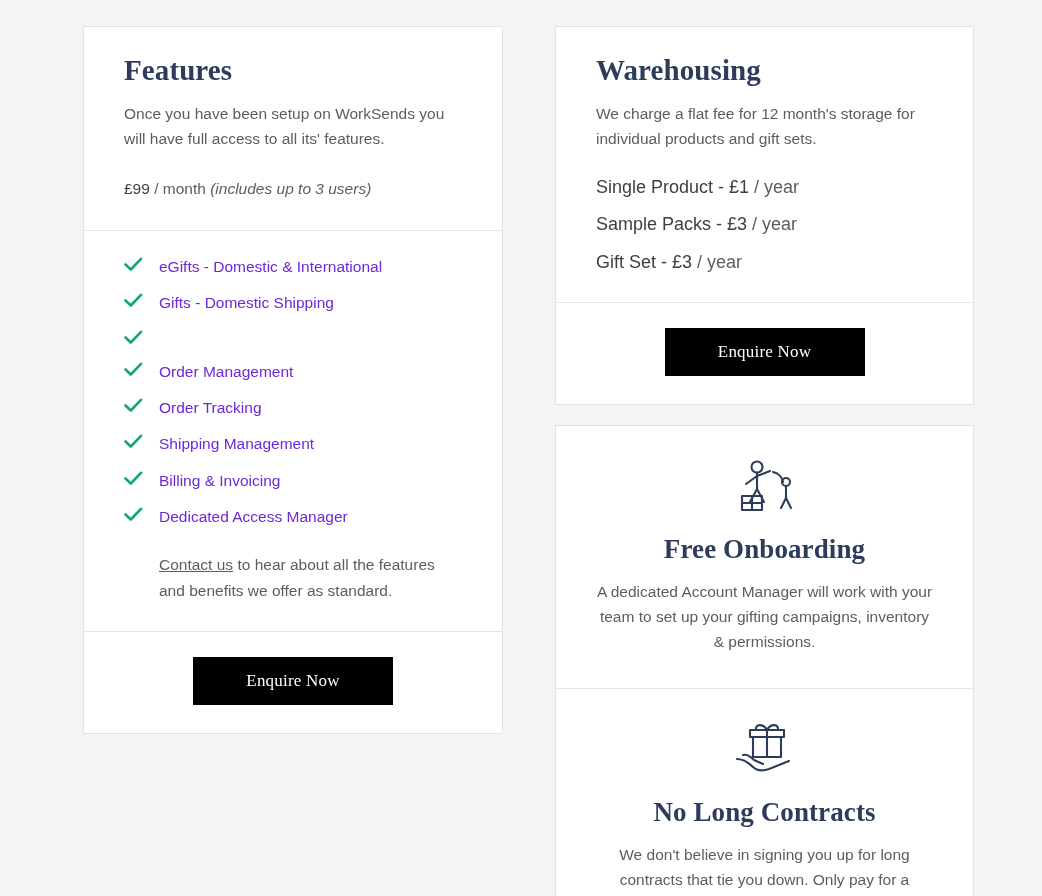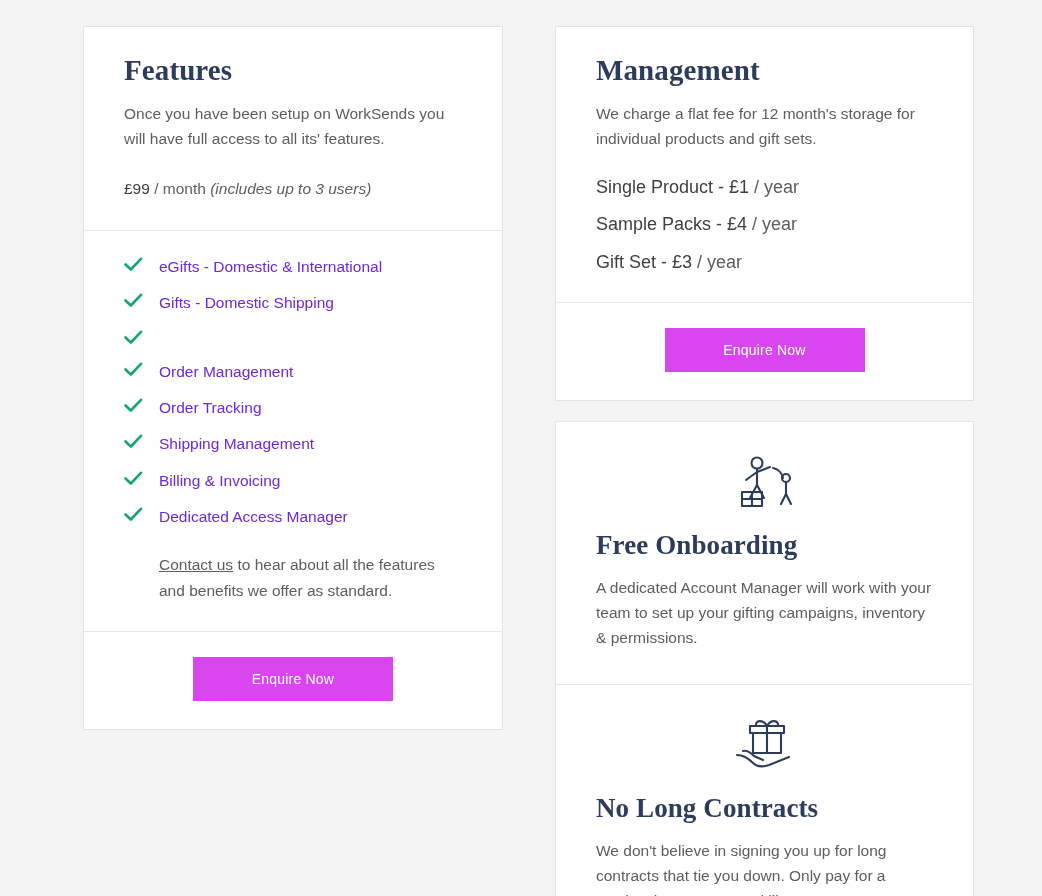--- a/index.html
+++ b/index.html
@@ -99,25 +99,25 @@
     color: #5d5d5d;
     text-decoration: underline;
   }
 
   .btn-row {
     padding: 25px 40px 28px 40px;
     text-align: center;
   }
   .btn {
     display: inline-block;
-    background: #d946ef;
+    background: #000000;
     color: #ffffff;
     border: none;
-    font-family: Liberation Sans, sans-serif;
-    font-size: 14px;
+    font-family: Liberation Serif, serif;
+    font-size: 17px;
     font-weight: 300;
     padding: 14px 36px;
     min-width: 200px;
     cursor: pointer;
     letter-spacing: 0.2px;
   }
 
   .wh-list {
     margin: 24px 0 0 0;
   }
@@ -126,21 +126,21 @@
     line-height: 1.35;
     margin-bottom: 13px;
     font-weight: 300;
     color: #5d5d5d;
   }
   .wh-list .wh-row:last-child { margin-bottom: 0; }
   .wh-row .wh-name { font-weight: 400; color: #3f3f3f; }
 
   .promo {
     padding: 30px 40px 34px 40px;
-    text-align: left;
+    text-align: center;
   }
   .promo .icon {
     height: 62px;
     display: flex;
     align-items: center;
     justify-content: center;
     margin-bottom: 16px;
     color: #2d3c5b;
   }
   .promo h3 {
@@ -249,28 +249,28 @@
       <div class="btn-row divider-top">
         <button class="btn">Enquire Now</button>
       </div>
     </div>
   </div>
 
   <div class="col-right">
 
     <div class="card">
       <div class="card-section">
-        <h2 class="title">Management</h2>
+        <h2 class="title">Warehousing</h2>
         <p class="lead">We charge a flat fee for 12 month's storage for individual products and gift sets.</p>
         <div class="wh-list">
           <div class="wh-row">
             <span class="wh-name">Single Product - £1</span><span> / year</span>
           </div>
           <div class="wh-row">
-            <span class="wh-name">Sample Packs - £4</span><span> / year</span>
+            <span class="wh-name">Sample Packs - £3</span><span> / year</span>
           </div>
           <div class="wh-row">
             <span class="wh-name">Gift Set - £3</span><span> / year</span>
           </div>
         </div>
       </div>
       <div class="btn-row divider-top">
         <button class="btn">Enquire Now</button>
       </div>
     </div>

